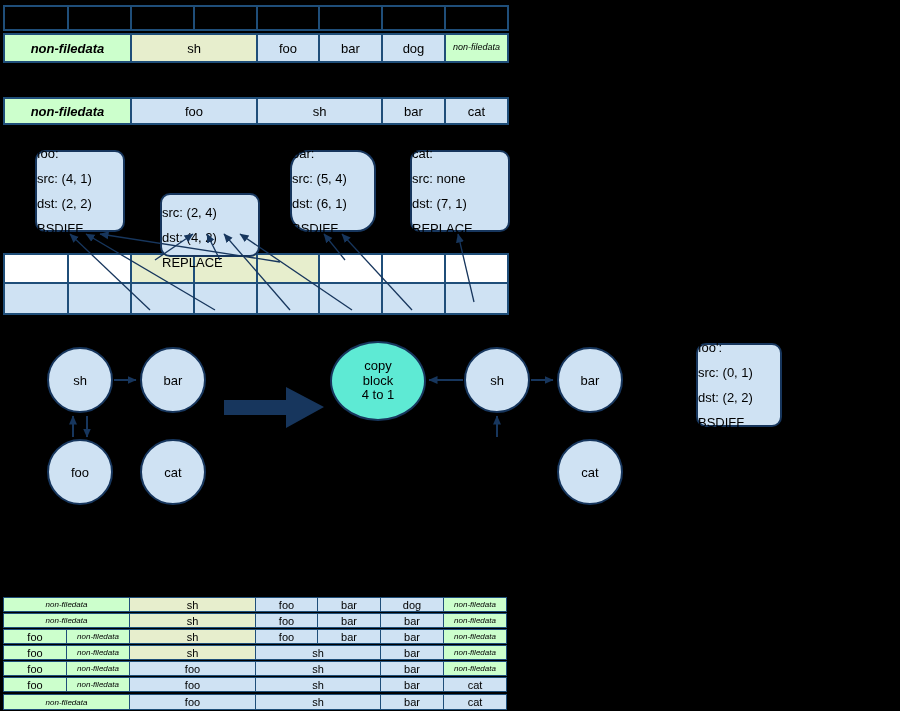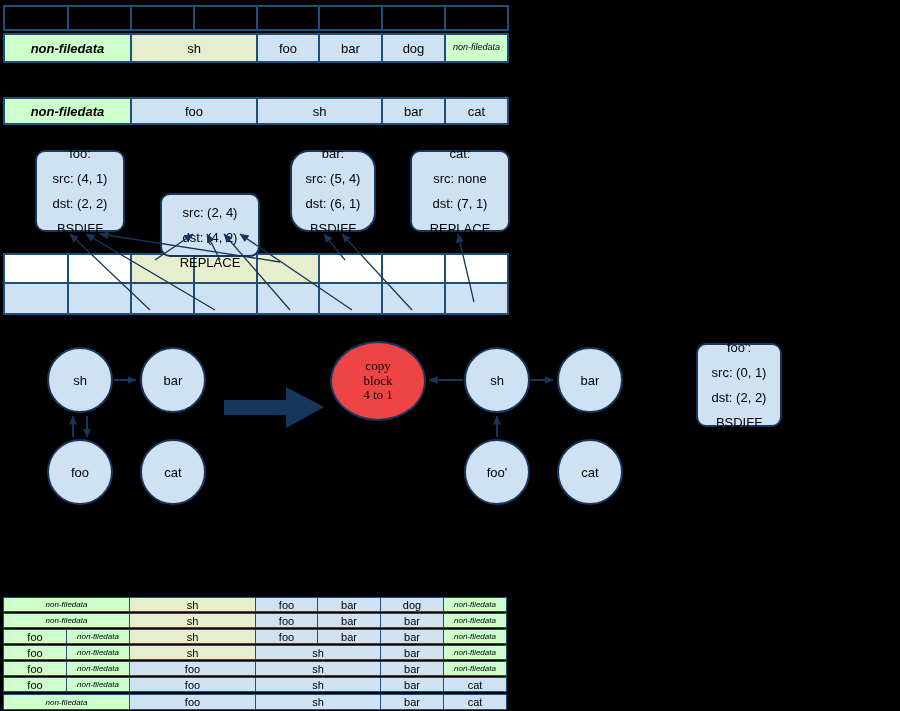--- a/index.html
+++ b/index.html
@@ -19,28 +19,28 @@
   .blockrow .cell.green{background:#ccffcc;}
   .blockrow .cell.tan{background:#e7eecd;}
   .blockrow .cell.white{background:#ffffff;}
   .blockrow .cell.empty{background:#000;}
   .blockrow .cell.italic{font-style:italic;}
   .blockrow .cell.bold{font-weight:bold;}
   .blockrow .cell.small{font-size:9px;white-space:normal;text-align:center;line-height:1.05;padding:0 6px;}
   .blockrow .cell.tiny{font-size:8px;}
 
   .opbox{position:absolute;box-sizing:border-box;background:#cfe2f3;border:2px solid #17365d;
-         border-radius:10px;display:flex;flex-direction:column;align-items:center;justify-content:center;
+         border-radius:10px;display:flex;flex-direction:column;align-items:flex-start;justify-content:center;
          font-size:13px;line-height:1.32;color:#000;z-index:2;gap:8px;}
   .gnode{position:absolute;box-sizing:border-box;width:66px;height:66px;border-radius:50%;
          background:#cfe2f3;border:2px solid #17365d;display:flex;align-items:center;justify-content:center;
          font-size:13px;color:#000;z-index:2;}
   .gellipse{position:absolute;box-sizing:border-box;width:96px;height:80px;border-radius:50%;
-         background:#ef4444;border:2px solid #17365d;display:flex;flex-direction:column;align-items:center;
-         justify-content:center;font-size:13px;line-height:1.15;color:#000;z-index:2;font-family:Liberation Serif, serif;}
+         background:#5eead4;border:2px solid #17365d;display:flex;flex-direction:column;align-items:center;
+         justify-content:center;font-size:13px;line-height:1.15;color:#000;z-index:2;}
   .overlay{position:absolute;left:0;top:0;z-index:3;pointer-events:none;}
 </style>
 </head>
 <body>
 
 <div class="stage">
 
   <svg class="overlay" width="900" height="711">
     <defs>
       <marker id="ah" markerUnits="userSpaceOnUse" markerWidth="10" markerHeight="10" refX="8.5" refY="5" orient="auto">
@@ -160,23 +160,20 @@
     <span>copy</span>
     <span>block</span>
     <span>4 to 1</span>
   </div>
   <div class="gnode" style="left:464px;top:347px;">
     <span>sh</span>
     </div>
   <div class="gnode" style="left:557px;top:347px;">
     <span>bar</span>
     </div>
-  <div class="gnode" style="left:464px;top:439px;">
-    <span>foo'</span>
-    </div>
   <div class="gnode" style="left:557px;top:439px;">
     <span>cat</span>
     </div>
 
   <div class="opbox" style="left:696px;top:343px;width:86px;height:84px;">
     <span>foo':</span>
     <span>src: (0, 1)</span>
     <span>dst: (2, 2)</span>
     <span>BSDIFF</span>
   </div>

